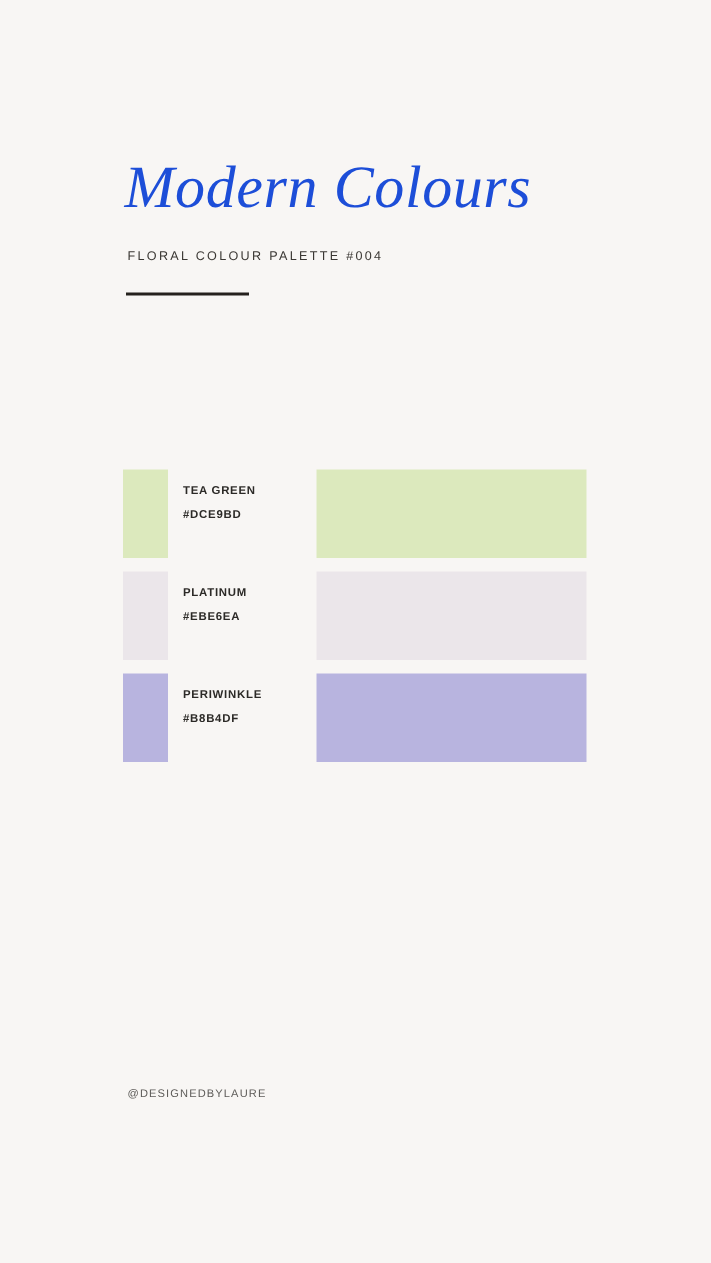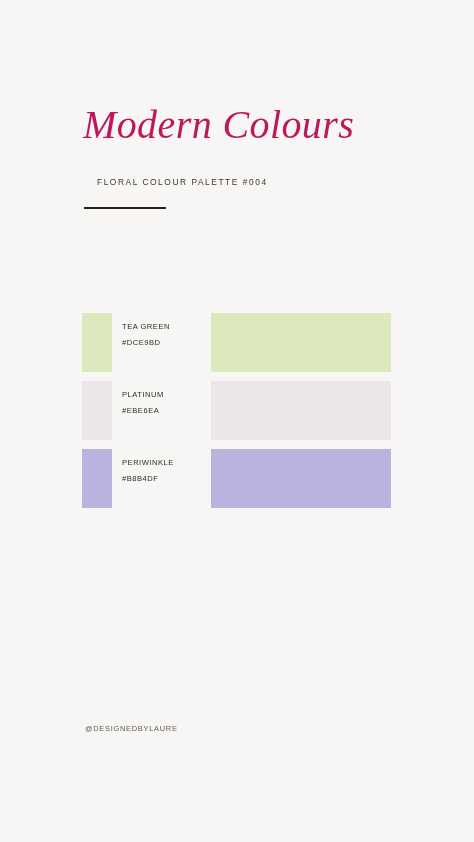--- a/index.html
+++ b/index.html
@@ -28,26 +28,26 @@
     top: 104px;
     width: 320px;
   }
   .poster-title {
     font-family: "Liberation Serif", serif;
     font-style: italic;
     font-weight: 400;
     font-size: 40px;
     line-height: 1.05;
     letter-spacing: 0.4px;
-    color: #be185d;
+    color: #1d4ed8;
     margin: 0;
     white-space: nowrap;
   }
   .poster-subtitle {
-    margin: 12px;
+    margin: 0;
     padding-top: 19px;
     padding-left: 2px;
     font-family: "Liberation Sans", sans-serif;
     font-size: 8.4px;
     font-weight: 400;
     letter-spacing: 1.55px;
     color: #3a3733;
     white-space: nowrap;
   }
   .title-rule {
@@ -86,21 +86,21 @@
   .swatch-info {
     position: absolute;
     left: 122px;
     top: 10px;
     width: 86px;
   }
   .swatch-name,
   .swatch-hex {
     font-family: "Liberation Sans", sans-serif;
     font-size: 7.6px;
-    font-weight: 400;
+    font-weight: 700;
     letter-spacing: 0.5px;
     color: #2c2a27;
     line-height: 1;
     white-space: nowrap;
   }
   .swatch-hex {
     padding-top: 8px;
   }
 
   

